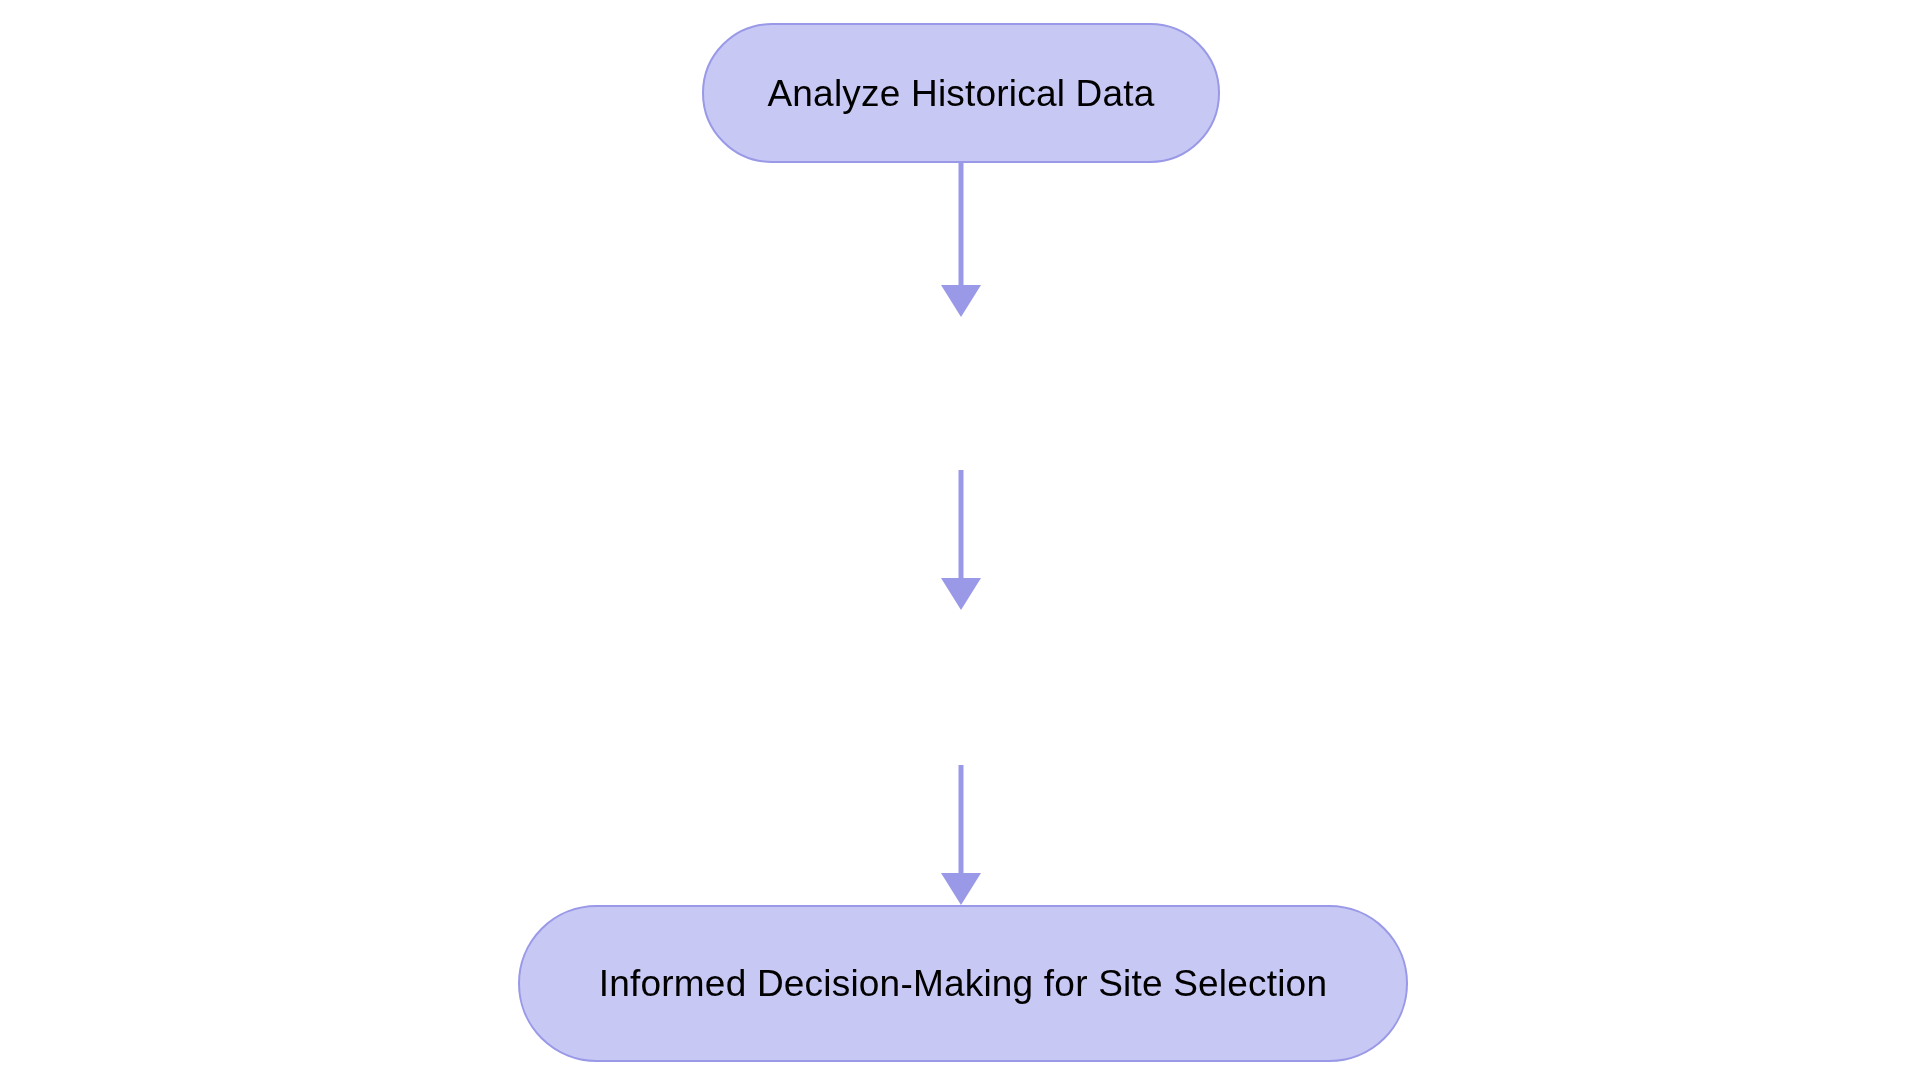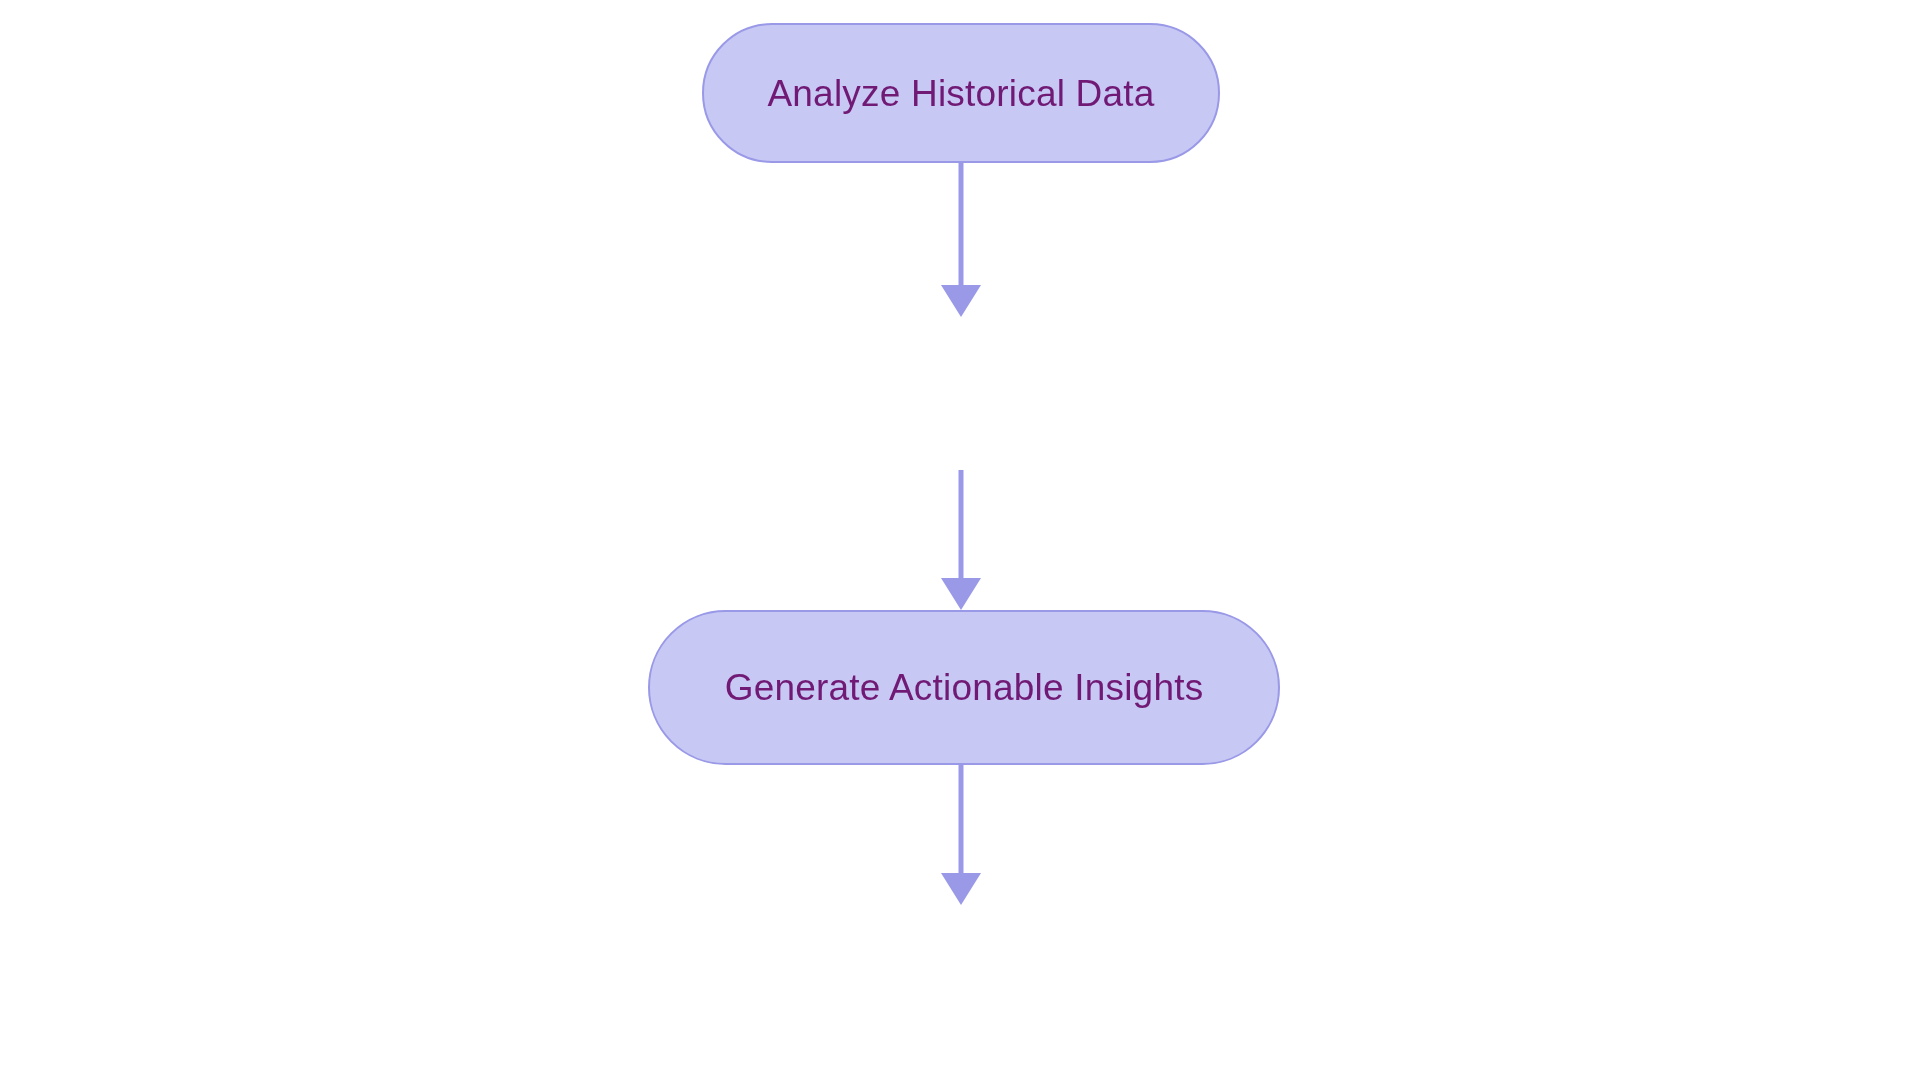--- a/index.html
+++ b/index.html
@@ -19,21 +19,21 @@
     overflow: hidden;
   }
   .flow-node {
     position: absolute;
     box-sizing: border-box;
     display: flex;
     align-items: center;
     justify-content: center;
     background: #c8c8f4;
     border: 2px solid #9999e8;
-    color: #701a75;
+    color: #000000;
     white-space: nowrap;
     letter-spacing: 0.2px;
   }
   .flow-node .node-label {
     display: block;
     line-height: 1;
     padding: 0 2px;
   }
   
   #node-1 {
@@ -100,18 +100,18 @@
       <line class="arrow-shaft" x1="961" y1="765" x2="961" y2="876"></line>
       <polygon class="arrow-head" points="961,905 941,873 981,873"></polygon>
     </g>
   </svg>
 
   <div class="flow-node" id="node-1">
     <span class="node-label">Analyze Historical Data</span>
   </div>
 
 
-  <div class="flow-node" id="node-3">
-    <span class="node-label">Generate Actionable Insights</span>
+
+  <div class="flow-node" id="node-4">
+    <span class="node-label">Informed Decision-Making for Site Selection</span>
   </div>
-
 
 </div>
 
 </body></html>

